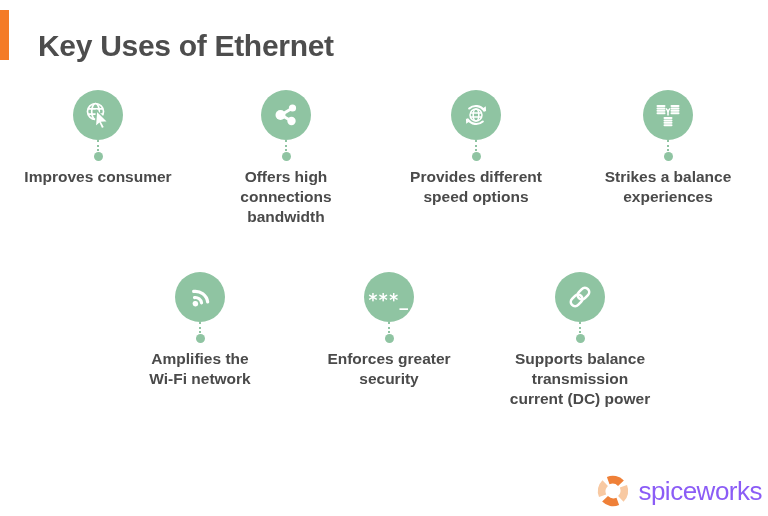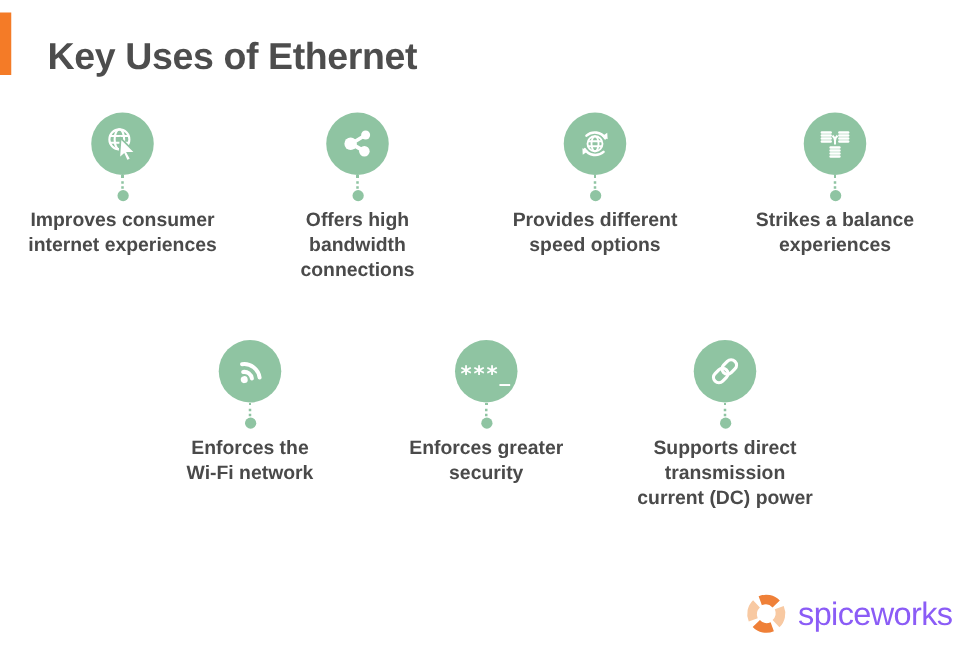--- a/index.html
+++ b/index.html
@@ -49,39 +49,38 @@
         <ellipse cx="12.5" cy="11.5" rx="3.8" ry="8"></ellipse>
         <path d="M5 8.8h15M5 14.2h15"></path>
       </g>
       <path d="M13.5 10.5 L25 22 L19 22.3 L21.7 27.3 L18.6 28.8 L16.2 23.6 L12.3 27 Z" fill="#fff" stroke="#8FC4A2" stroke-width="1.4"></path>
     </svg>
   </div>
   <div class="connector"></div>
   <div class="node-dot"></div>
   <div class="label">
     <div>Improves consumer</div>
-    <div>internet experiences</div>
   </div>
 </div>
 
 <div class="item i1">
   <div class="badge">
     <svg viewBox="0 0 30 30" width="30" height="30">
       <path d="M10 15 L21.5 8 M10 15 L20.5 21" stroke="#fff" stroke-width="3" fill="none"></path>
       <circle cx="9.5" cy="15" r="5" fill="#fff"></circle>
       <circle cx="21.5" cy="8" r="3.6" fill="#fff"></circle>
       <circle cx="20.5" cy="21" r="4.2" fill="#fff"></circle>
     </svg>
   </div>
   <div class="connector"></div>
   <div class="node-dot"></div>
   <div class="label">
     <div>Offers high</div>
+    <div>connections</div>
     <div>bandwidth</div>
-    <div>connections</div>
   </div>
 </div>
 
 <div class="item i2">
   <div class="badge">
     <svg viewBox="0 0 30 30" width="30" height="30">
       <g fill="none" stroke="#fff" stroke-width="1.5">
         <circle cx="15" cy="15" r="6"></circle>
         <ellipse cx="15" cy="15" rx="2.8" ry="6"></ellipse>
         <path d="M9.4 13h11.2M9.4 17h11.2"></path>
@@ -138,21 +137,21 @@
         <g fill="none" stroke="#fff" stroke-width="3.2" stroke-linecap="round">
           <path d="M9.5 14.8 a6.2 6.2 0 0 1 6.2 6.2"></path>
           <path d="M9.5 8.6 a12.4 12.4 0 0 1 12.4 12.4"></path>
         </g>
       </g>
     </svg>
   </div>
   <div class="connector"></div>
   <div class="node-dot"></div>
   <div class="label">
-    <div>Enforces the</div>
+    <div>Amplifies the</div>
     <div>Wi-Fi network</div>
   </div>
 </div>
 
 <div class="item i5">
   <div class="badge">
     <span class="pw-text">***_</span>
   </div>
   <div class="connector"></div>
   <div class="node-dot"></div>
@@ -167,21 +166,21 @@
     <svg viewBox="0 0 30 30" width="30" height="30">
       <g transform="rotate(45 15 15)" fill="none" stroke="#fff" stroke-width="2.6">
         <rect x="10.7" y="3.8" width="8.6" height="12.8" rx="4.3"></rect>
         <rect x="10.7" y="13.4" width="8.6" height="12.8" rx="4.3"></rect>
       </g>
     </svg>
   </div>
   <div class="connector"></div>
   <div class="node-dot"></div>
   <div class="label">
-    <div>Supports direct</div>
+    <div>Supports balance</div>
     <div>transmission</div>
     <div>current (DC) power</div>
   </div>
 </div>
 
 <div class="brand">
   <svg viewBox="-21 -21 42 42" width="40" height="40">
     <g>
       <path d="M -1 -16 A 16 16 0 0 1 14.5 -6.5 L 6.8 -3.2 A 8 8 0 0 0 -1 -8 Z" fill="#EF8038" transform="rotate(-20)"></path>
       <path d="M -1 -16 A 16 16 0 0 1 14.5 -6.5 L 6.8 -3.2 A 8 8 0 0 0 -1 -8 Z" fill="#F8C9A2" transform="rotate(70)"></path>

